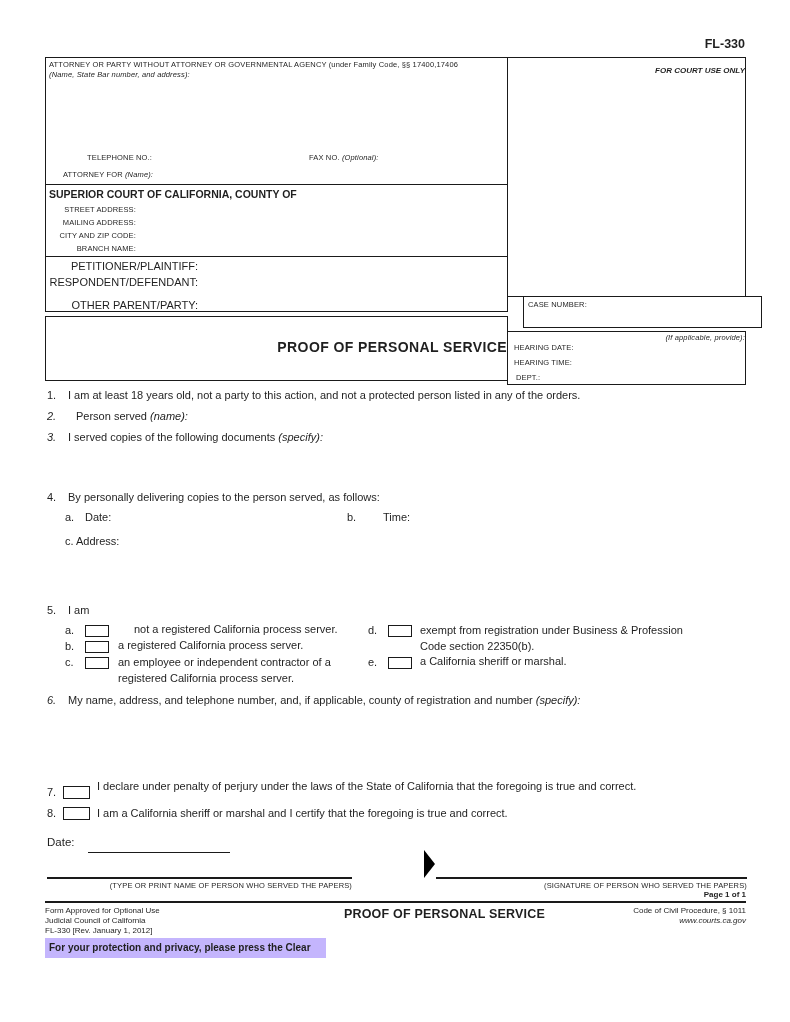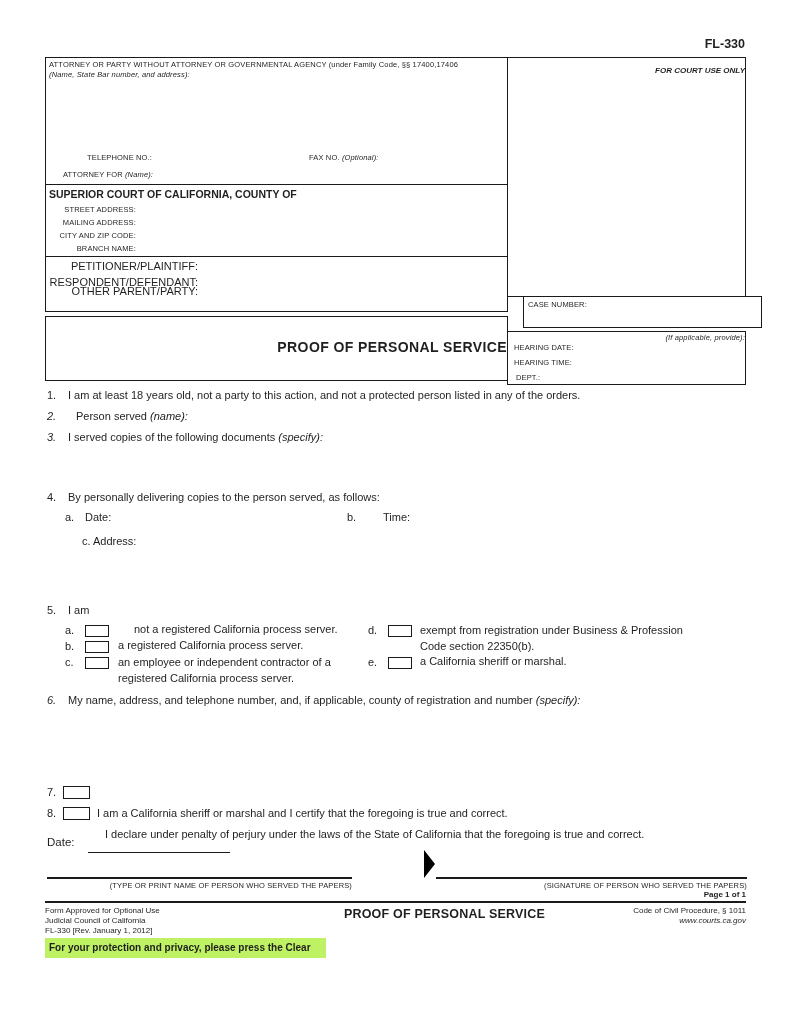--- a/index.html
+++ b/index.html
@@ -52,21 +52,21 @@
     <div class="abs b" style="left:3px; top:3px; font-size:10.5px;">SUPERIOR COURT OF CALIFORNIA, COUNTY OF</div>
     <div class="abs tiny right" style="left:0px; top:20px; width:90px;">STREET ADDRESS:</div>
     <div class="abs tiny right" style="left:0px; top:33px; width:90px;">MAILING ADDRESS:</div>
     <div class="abs tiny right" style="left:0px; top:46px; width:90px;">CITY AND ZIP CODE:</div>
     <div class="abs tiny right" style="left:0px; top:59px; width:90px;">BRANCH NAME:</div>
   </div>
 
   <div class="box" style="left:45px; top:256px; width:463px; height:56px;">
     <div class="abs body-txt right" style="left:0px; top:3px; width:152px;">PETITIONER/PLAINTIFF:</div>
     <div class="abs body-txt right" style="left:0px; top:19px; width:152px;">RESPONDENT/DEFENDANT:</div>
-    <div class="abs body-txt right" style="left:0px; top:28px; width:152px;">OTHER PARENT/PARTY:</div>
+    <div class="abs body-txt right" style="left:0px; top:42px; width:152px;">OTHER PARENT/PARTY:</div>
   </div>
 
   <div class="box" style="left:45px; top:316px; width:463px; height:65px;">
     <div class="abs b center" style="left:0; top:22px; width:100%; font-size:14px; letter-spacing:0.4px;">PROOF OF PERSONAL SERVICE</div>
   </div>
 
   <div class="box" style="left:507px; top:296px; width:239px; height:32px;margin-left:16px;">
     <div class="abs tiny" style="left:4px; top:3px;">CASE NUMBER:</div>
   </div>
 
@@ -85,21 +85,21 @@
 
   <div class="abs body-txt it" style="left:47px; top:431px;">3.</div>
   <div class="abs body-txt" style="left:68px; top:431px;"><span>I served copies of the following documents</span>&nbsp;<span class="it">(specify):</span></div>
 
   <div class="abs body-txt" style="left:47px; top:491px;">4.</div>
   <div class="abs body-txt" style="left:68px; top:491px;">By personally delivering copies to the person served, as follows:</div>
   <div class="abs body-txt" style="left:65px; top:511px;">a.</div>
   <div class="abs body-txt" style="left:85px; top:511px;">Date:</div>
   <div class="abs body-txt" style="left:347px; top:511px;">b.</div>
   <div class="abs body-txt" style="left:383px; top:511px;">Time:</div>
-  <div class="abs body-txt" style="left:65px; top:535px;margin-left:17px;">c. Address:</div>
+  <div class="abs body-txt" style="left:65px; top:535px;">c. Address:</div>
 
   <div class="abs body-txt" style="left:47px; top:604px;">5.</div>
   <div class="abs body-txt" style="left:68px; top:604px;">I am</div>
 
   <div class="abs body-txt" style="left:65px; top:624px;">a.</div>
   <span class="cb" style="left:85px; top:625px;"></span>
   <div class="abs body-txt" style="left:118px; top:623px;padding-left:16px;">not a registered California process server.</div>
 
   <div class="abs body-txt" style="left:65px; top:640px;">b.</div>
   <span class="cb" style="left:85px; top:641px;"></span>
@@ -115,21 +115,21 @@
 
   <div class="abs body-txt" style="left:368px; top:656px;">e.</div>
   <span class="cb" style="left:388px; top:657px;"></span>
   <div class="abs body-txt" style="left:420px; top:655px;">a California sheriff or marshal.</div>
 
   <div class="abs body-txt it" style="left:47px; top:694px;">6.</div>
   <div class="abs body-txt" style="left:68px; top:694px; width:680px;"><span>My name, address, and telephone number, and, if applicable, county of registration and number</span>&nbsp;<span class="it">(specify):</span></div>
 
   <div class="abs body-txt" style="left:47px; top:786px;">7.</div>
   <span class="cb cb-lg" style="left:63px; top:786px;"></span>
-  <div class="abs body-txt" style="left:97px; top:828px; width:650px;margin-left:8px;">I declare under penalty of perjury under the laws of the State of California that the foregoing is true and correct.</div>
+  <div class="abs body-txt" style="left:97px; top:780px; width:650px;">I declare under penalty of perjury under the laws of the State of California that the foregoing is true and correct.</div>
 
   <div class="abs body-txt" style="left:47px; top:807px;">8.</div>
   <span class="cb cb-lg" style="left:63px; top:807px;"></span>
   <div class="abs body-txt" style="left:97px; top:807px; width:650px;">I am a California sheriff or marshal and I certify that the foregoing is true and correct.</div>
 
   <div class="abs" style="left:47px; top:836px; font-size:11.5px;">Date:</div>
   <div class="thinline" style="left:88px; top:852px; width:142px;"></div>
 
   <svg class="abs" style="left:424px; top:850px;" width="12" height="28" viewBox="0 0 12 28">
     <polygon points="0,0 11,14 0,28" fill="#000"></polygon>
@@ -150,17 +150,17 @@
     <div>FL-330 [Rev. January 1, 2012]</div>
   </div>
 
   <div class="abs b center" style="left:245px; top:907px; width:300px; font-size:12.5px; letter-spacing:0.2px;">PROOF OF PERSONAL SERVICE</div>
 
   <div class="abs footer-sm right" style="left:545px; top:906px; width:201px;">
     <div>Code of Civil Procedure, § 1011</div>
     <div class="it">www.courts.ca.gov</div>
   </div>
 
-  <div class="privacy" style="background:#bef264;">
+  <div class="privacy" style="background:#c4b5fd;">
     <div>For your protection and privacy, please press the Clear</div>
   </div>
 
 </div>
 
 </body></html>

